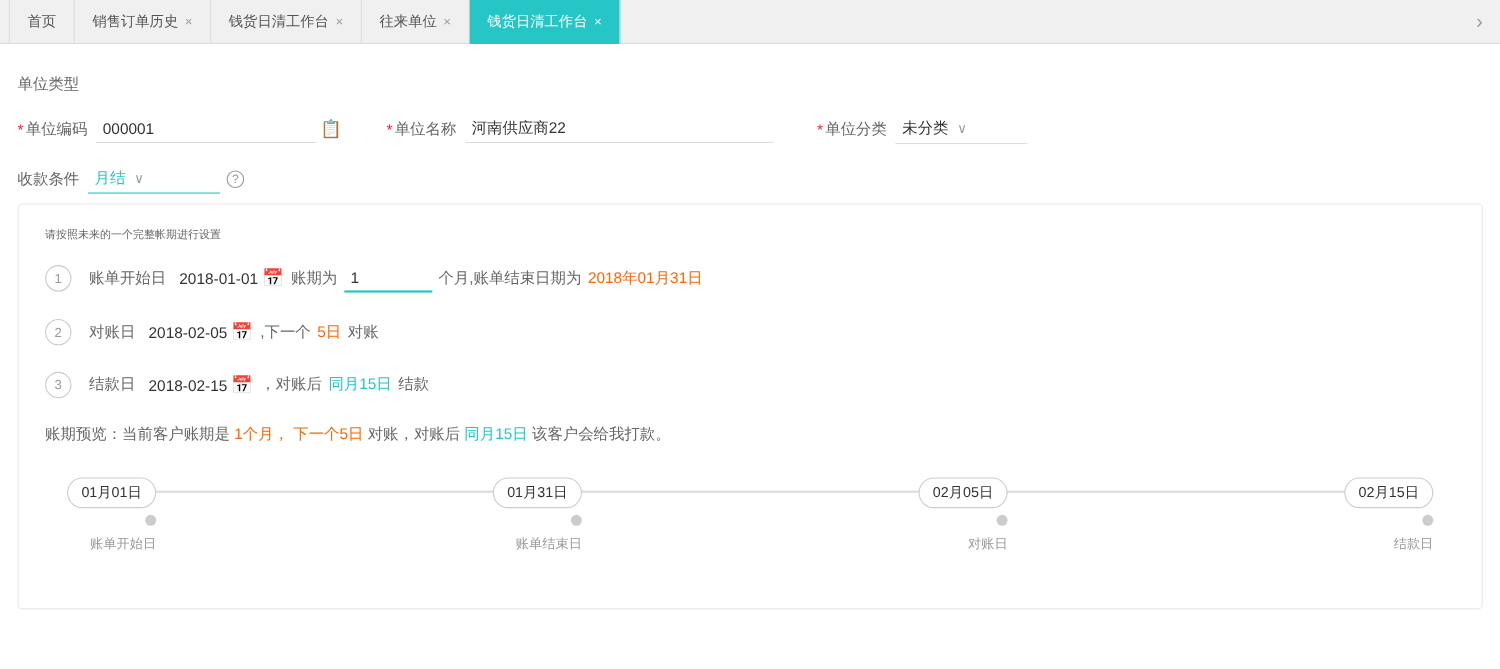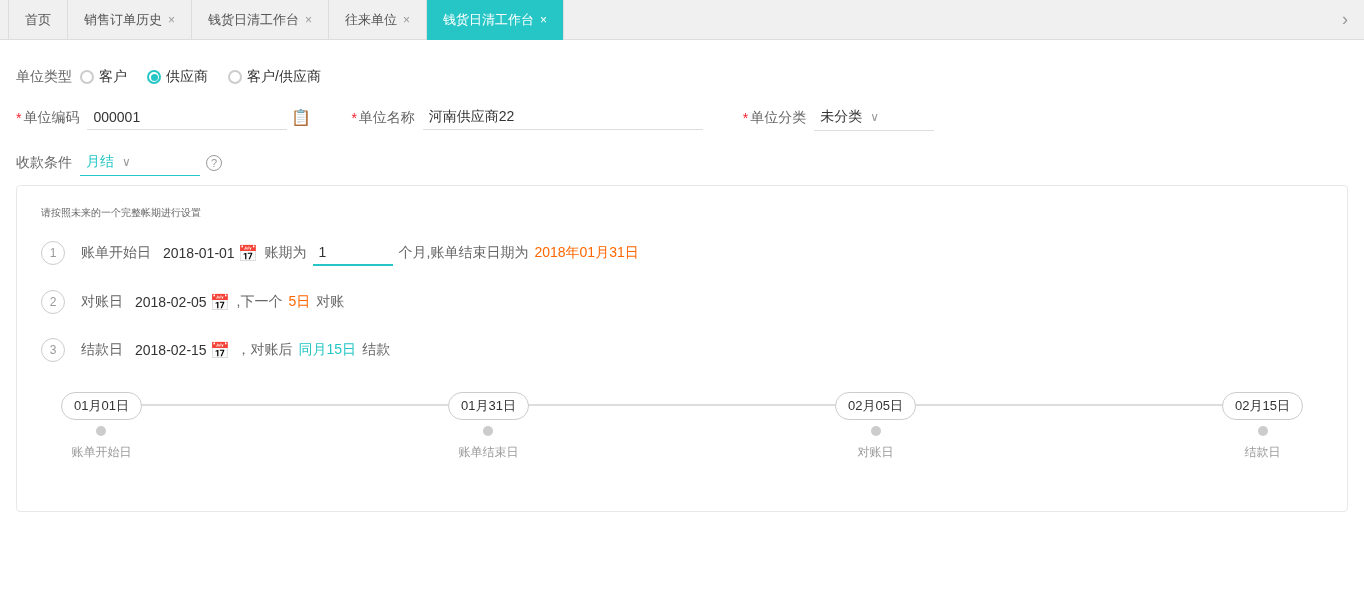--- a/index.html
+++ b/index.html
@@ -208,21 +208,21 @@
       top: 22px;
       left: 20px;
       right: 20px;
       height: 2px;
       background: #ddd;
       z-index: 0;
     }
     .timeline-point {
       display: flex;
       flex-direction: column;
-      align-items: center;
+      align-items: flex-end;
       position: relative;
       z-index: 1;
     }
     .timeline-bubble {
       background: #fff;
       border: 1px solid #ccc;
       border-radius: 16px;
       padding: 4px 12px;
       font-size: 13px;
       color: #333;
@@ -268,36 +268,20 @@
     <span>钱货日清工作台</span>
     <span class="close-icon">×</span>
   </div>
   <div class="tab-more">›</div>
 </div>
 
 <div class="main-content">
 
   <div class="form-row" style="margin-bottom:18px; margin-top:8px;">
     <span class="form-label">单位类型</span>
-    <div class="radio-group">
-      <label class="radio-item">
-        <div class="radio-circle"></div>
-        <span>客户</span>
-      </label>
-      <label class="radio-item">
-        <div class="radio-circle checked">
-          <div class="radio-dot"></div>
-        </div>
-        <span>供应商</span>
-      </label>
-      <label class="radio-item">
-        <div class="radio-circle"></div>
-        <span>客户/供应商</span>
-      </label>
-    </div>
   </div>
 
   <div class="form-row" style="margin-bottom:18px;">
     <div class="form-group">
       <span class="required-star">*</span>
       <span class="form-label">单位编码</span>
       <input class="input-field input-medium" type="text" value="000001" style="">
       <span class="calendar-icon">📋</span>
     </div>
     <div class="form-group">
@@ -351,20 +335,28 @@
     <div class="step-row" style="margin-bottom:8px;">
       <div class="step-num">3</div>
       <span class="step-label">结款日</span>
       <span class="step-value">2018-02-15</span>
       <span class="calendar-icon">📅</span>
       <span class="step-text">，对账后</span>
       <span class="highlight-teal">同月15日</span>
       <span class="step-text">结款</span>
     </div>
 
+    <div class="preview-row">
+      <span>账期预览：当前客户账期是</span>
+      <span class="highlight-orange">1个月，</span>
+      <span class="highlight-orange">下一个5日</span>
+      <span> 对账，对账后 </span>
+      <span class="highlight-teal">同月15日</span>
+      <span> 该客户会给我打款。</span>
+    </div>
 
     <div class="timeline-container">
       <div class="timeline-line"></div>
 
       <div class="timeline-point">
         <div class="timeline-bubble">01月01日</div>
         <div class="timeline-dot"></div>
         <div class="timeline-bubble-label">账单开始日</div>
       </div>
       <div class="timeline-spacer"></div>

